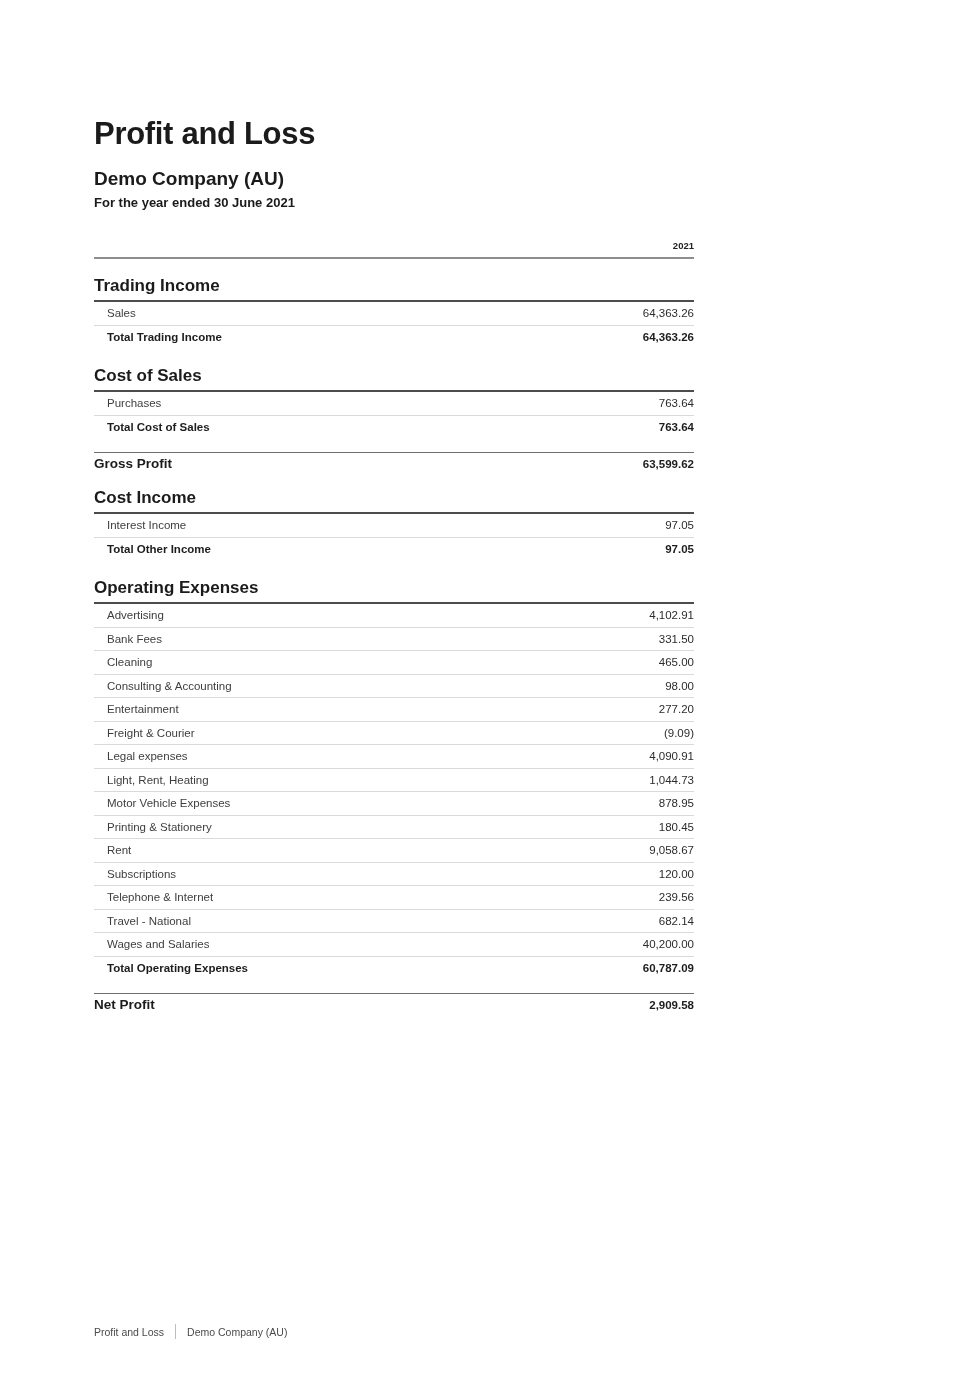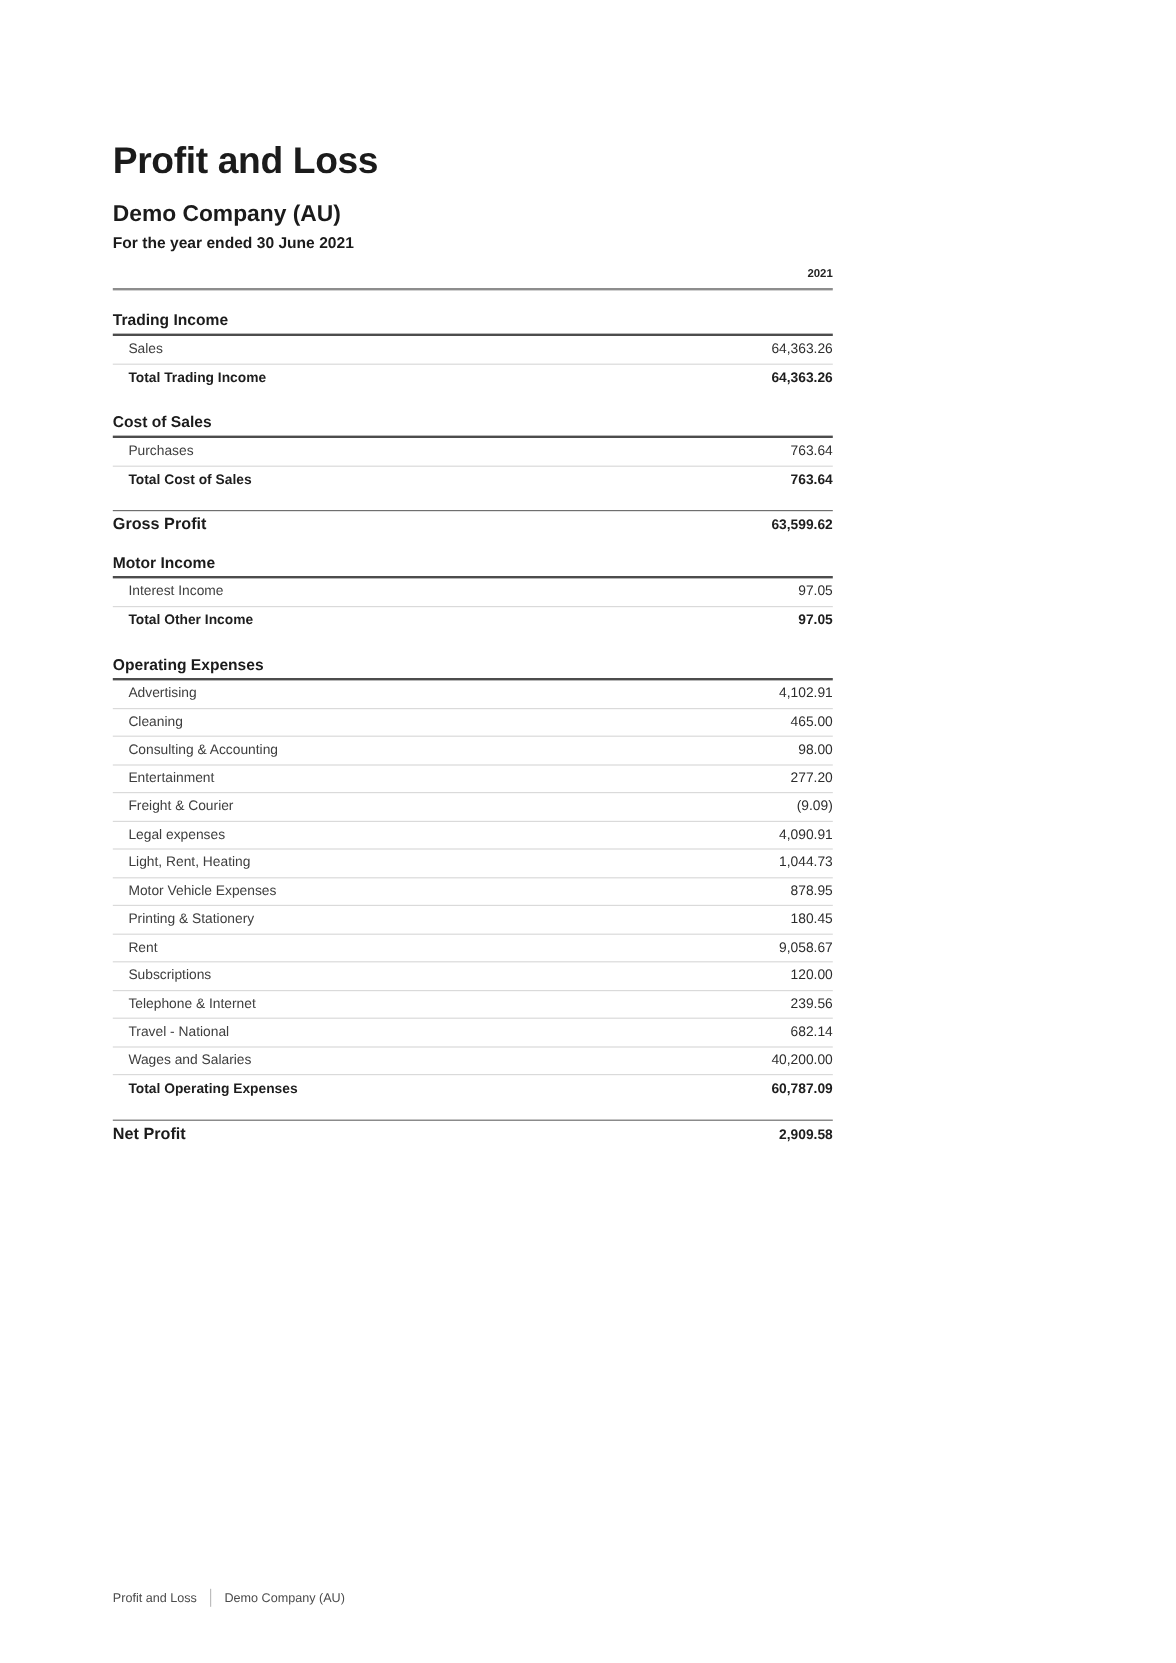--- a/index.html
+++ b/index.html
@@ -30,31 +30,31 @@
     font-weight: 700;
     color: #1b1b1b;
   }
   .report-period {
     margin-top: 5px;
     font-size: 13px;
     font-weight: 700;
     color: #1b1b1b;
   }
   .col-header {
-    margin-top: 13px;
+    margin-top: 30px;
     text-align: right;
     font-size: 9.5px;
     font-weight: 700;
     color: #222222;
     padding-bottom: 6px;
     border-bottom: 2px solid #8d8d8d;
   }
   .section { margin-top: 17px; }
   .section-heading {
-    font-size: 13px;
+    font-size: 17px;
     font-weight: 700;
     color: #1b1b1b;
     padding-bottom: 4px;
     border-bottom: 2px solid #4c4c4c;
   }
   .row {
     display: flex;
     justify-content: space-between;
     align-items: center;
     height: 23.5px;
@@ -142,37 +142,41 @@
       <span class="row-value">763.64</span>
     </div>
   </section>
 
   <div class="summary">
     <span class="summary-label">Gross Profit</span>
     <span class="summary-value">63,599.62</span>
   </div>
 
   <section class="section">
-    <div class="section-heading">Motor Income</div>
+    <div class="section-heading">Cost Income</div>
     <div class="row">
       <span class="row-label">Interest Income</span>
       <span class="row-value">97.05</span>
     </div>
     <div class="row total">
       <span class="row-label">Total Other Income</span>
       <span class="row-value">97.05</span>
     </div>
   </section>
 
   <section class="section">
     <div class="section-heading">Operating Expenses</div>
 
     <div class="row">
       <span class="row-label">Advertising</span>
       <span class="row-value">4,102.91</span>
+    </div>
+    <div class="row">
+      <span class="row-label">Bank Fees</span>
+      <span class="row-value">331.50</span>
     </div>
     <div class="row">
       <span class="row-label">Cleaning</span>
       <span class="row-value">465.00</span>
     </div>
     <div class="row">
       <span class="row-label">Consulting &amp; Accounting</span>
       <span class="row-value">98.00</span>
     </div>
     <div class="row">

